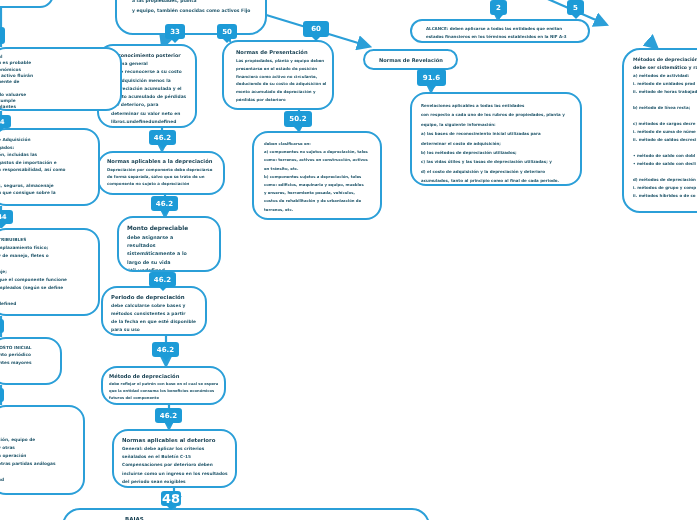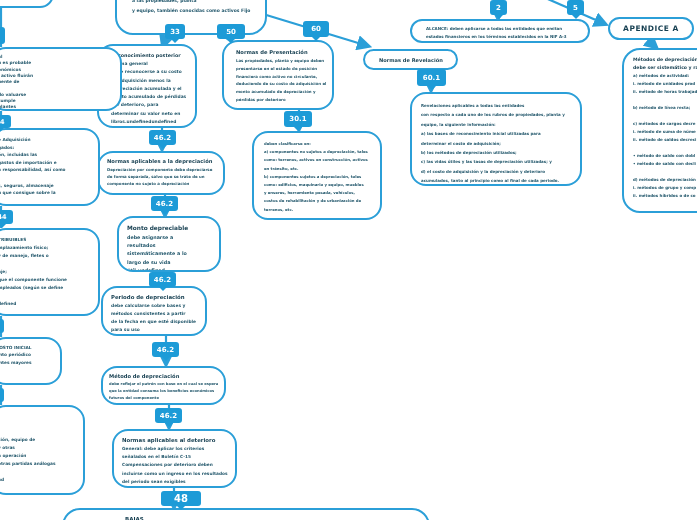--- a/index.html
+++ b/index.html
@@ -93,23 +93,20 @@
 con respecto a cada uno de los rubros de propiedades, planta y
 equipo, la siguiente información:
 a) las bases de reconocimiento inicial utilizadas para
 determinar el costo de adquisición;
 b) los métodos de depreciación utilizados;
 c) las vidas útiles y las tasas de depreciación utilizadas; y
 d) el costo de adquisición y la depreciación y deterioro
 acumulados, tanto al principio como al final de cada periodo.</div>
   </div>
 
-  <div class="node pill" style="left:608px;top:17px;width:86px;height:23px;display:flex;align-items:center;justify-content:center;">
-    <span class="title" style="font-size:7.5px;letter-spacing:0.5px;">APENDICE A</span>
-  </div>
 
   <div class="node" style="left:622px;top:48px;width:130px;height:165px;border-radius:18px;padding:6px 2px 0 9px;">
     <span class="title" style="font-size:4.6px;line-height:8px;">Métodos de depreciación
 debe ser sistemático y ra</span>
     <div class="body" style="font-size:4px;line-height:8px;">a) métodos de actividad:
 i. método de unidades prod
 ii. método de horas trabajad
 
 b) método de línea recta;
 
@@ -228,31 +225,31 @@
 
 ción, equipo de
 y otras
 a operación
 otras partidas análogas
 
 ad</div>
   </div>
 
   <div class="badge" style="left:165px;top:24px;width:20px;height:15px;font-size:7px;">33</div>
-  <div class="badge" style="left:217px;top:24px;width:28px;height:15px;font-size:7px;">50</div>
+  <div class="badge" style="left:217px;top:24px;width:20px;height:15px;font-size:7px;">50</div>
   <div class="badge" style="left:303px;top:21px;width:26px;height:16px;font-size:7px;">60</div>
   <div class="badge" style="left:490px;top:0px;width:17px;height:15px;font-size:7px;">2</div>
   <div class="badge" style="left:567px;top:0px;width:17px;height:15px;font-size:7px;">5</div>
-  <div class="badge" style="left:417px;top:69px;width:29px;height:17px;font-size:7px;">60.1</div>
-  <div class="badge" style="left:284px;top:111px;width:28px;height:16px;font-size:7px;">30.1</div>
+  <div class="badge" style="left:417px;top:69px;width:29px;height:17px;font-size:7px;">91.6</div>
+  <div class="badge" style="left:284px;top:111px;width:28px;height:16px;font-size:7px;">50.2</div>
   <div class="badge" style="left:149px;top:130px;width:27px;height:15px;font-size:7px;">46.2</div>
   <div class="badge" style="left:151px;top:196px;width:27px;height:15px;font-size:7px;">46.2</div>
   <div class="badge" style="left:149px;top:272px;width:27px;height:15px;font-size:7px;">46.2</div>
   <div class="badge" style="left:152px;top:342px;width:27px;height:15px;font-size:7px;">46.2</div>
   <div class="badge" style="left:155px;top:408px;width:27px;height:15px;font-size:7px;">46.2</div>
-  <div class="badge" style="left:161px;top:491px;width:40px;height:15px;font-size:10px;">48</div>
+  <div class="badge" style="left:161px;top:491px;width:20px;height:15px;font-size:13px;">48</div>
   <div class="badge" style="left:-11px;top:115px;width:22px;height:13px;font-size:6.5px;">44</div>
   <div class="badge" style="left:-9px;top:210px;width:22px;height:14px;font-size:6.5px;">44</div>
   <div class="badge" style="left:-15px;top:27px;width:20px;height:17px;font-size:6.5px;"></div>
   <div class="badge" style="left:-16px;top:319px;width:20px;height:14px;font-size:6.5px;"></div>
   <div class="badge" style="left:-16px;top:388px;width:20px;height:14px;font-size:6.5px;"></div>
 
 </div>
 
 </body></html>

